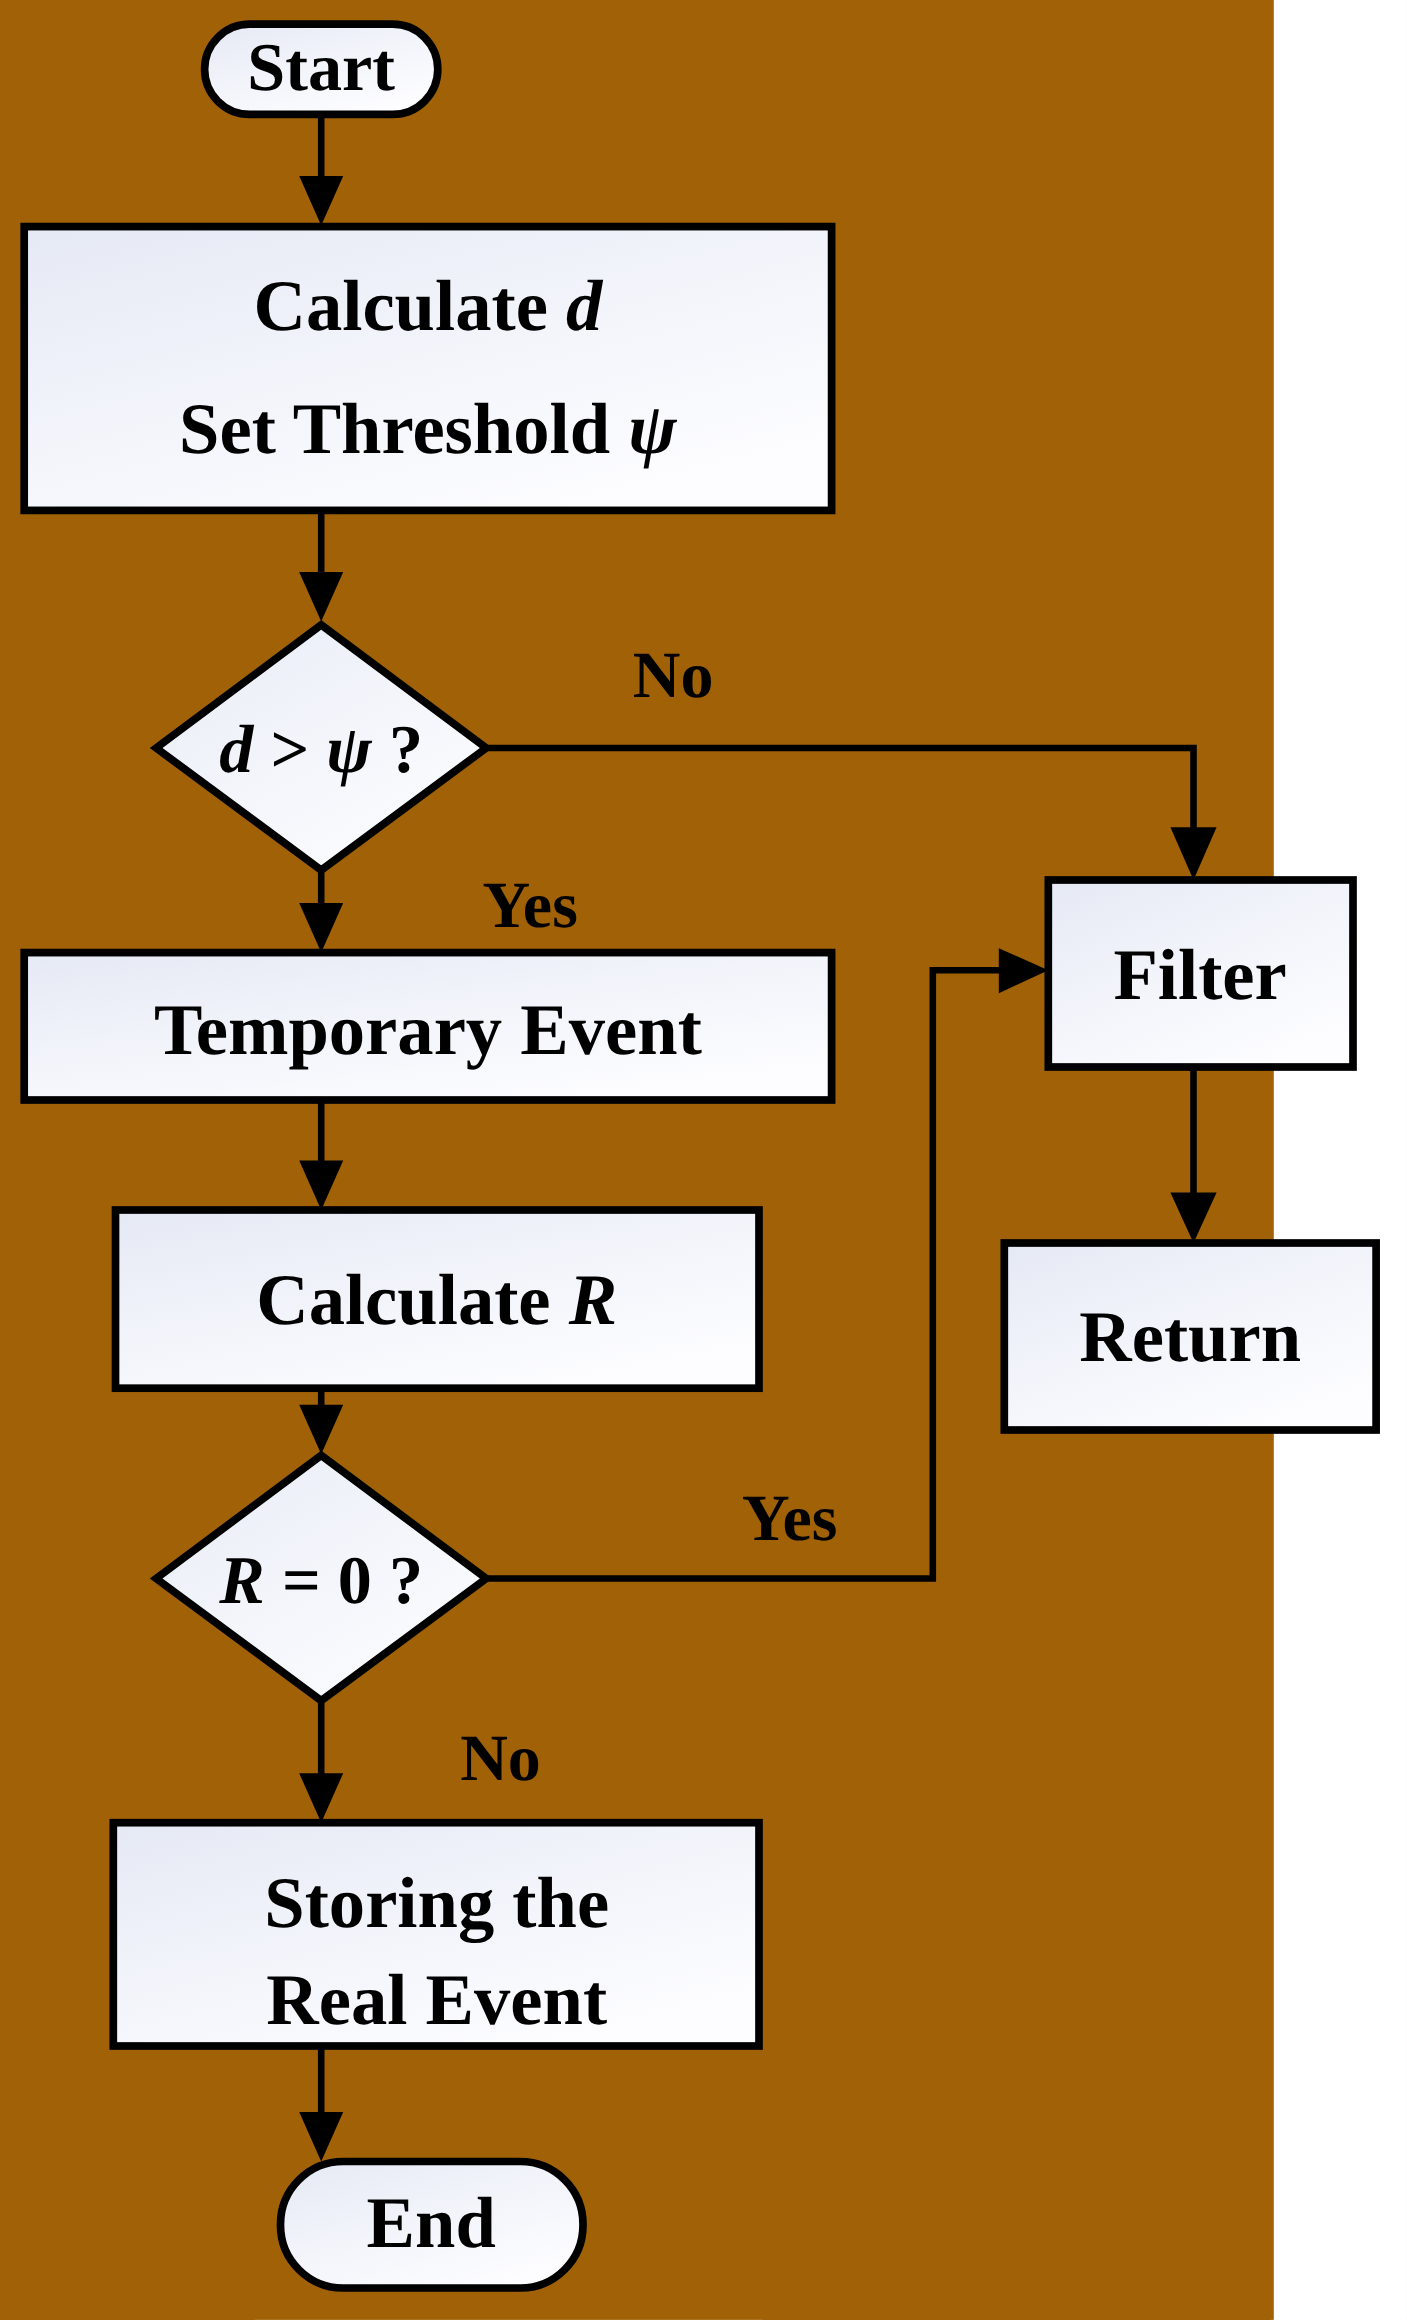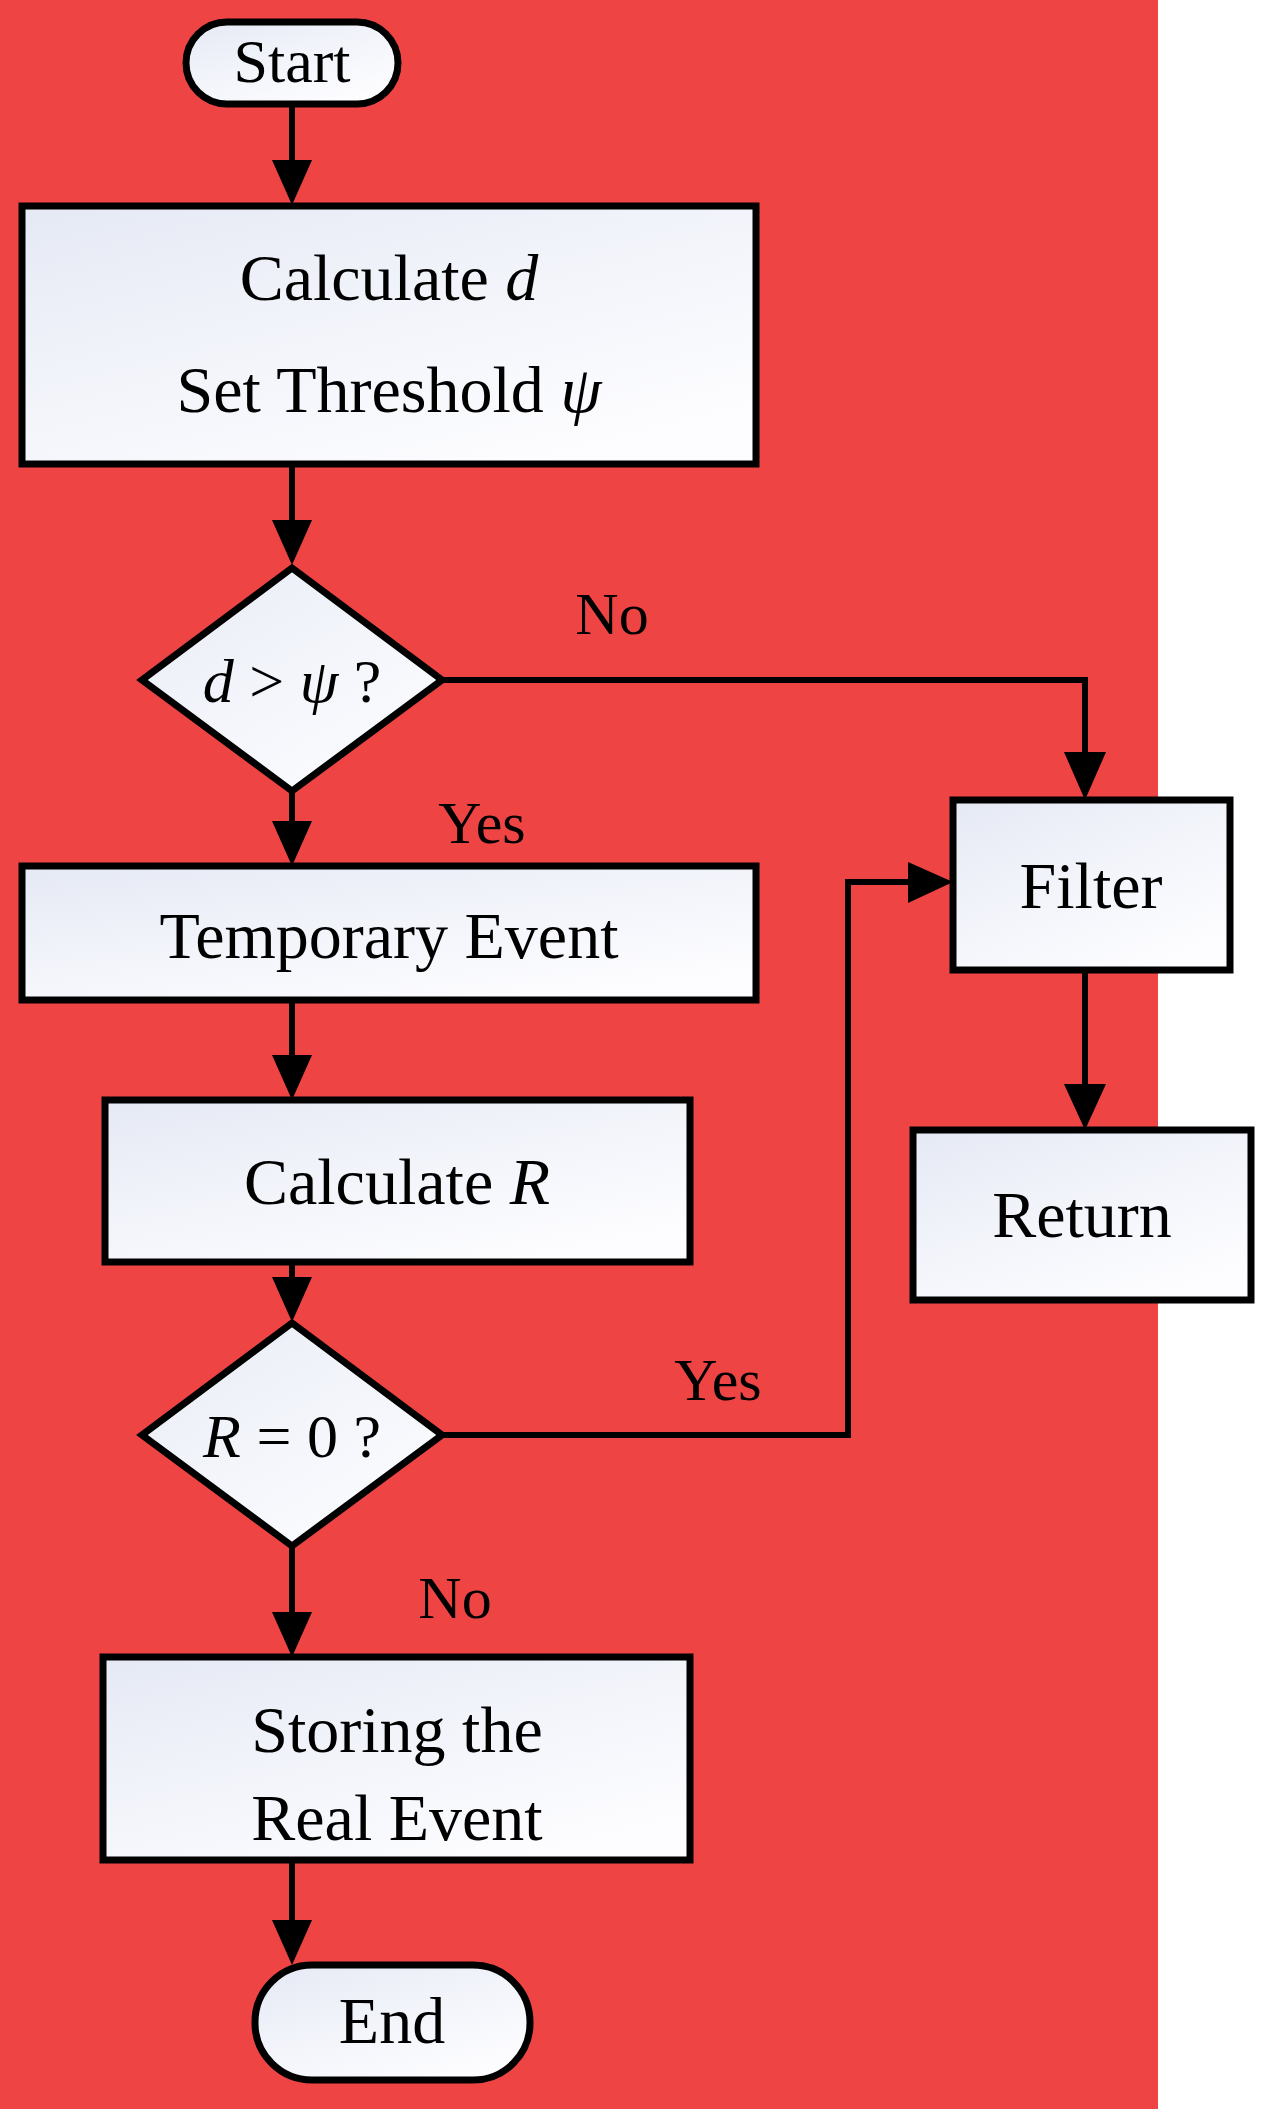--- a/index.html
+++ b/index.html
@@ -10,21 +10,22 @@
   body {
     width: 1279px;
     height: 2109px;
     font-family: "Liberation Serif", "DejaVu Serif", serif;
     overflow: hidden;
   }
   #flow-root {
     position: relative;
     width: 1158px;
     height: 2109px;
-    background: #ef4444;
+    background: #a16207;
+    font-weight: bold;
   }
   svg#flow-svg {
     position: absolute;
     top: 0;
     left: 0;
     width: 1279px;
     height: 2109px;
     display: block;
   }
   .node-shape {

